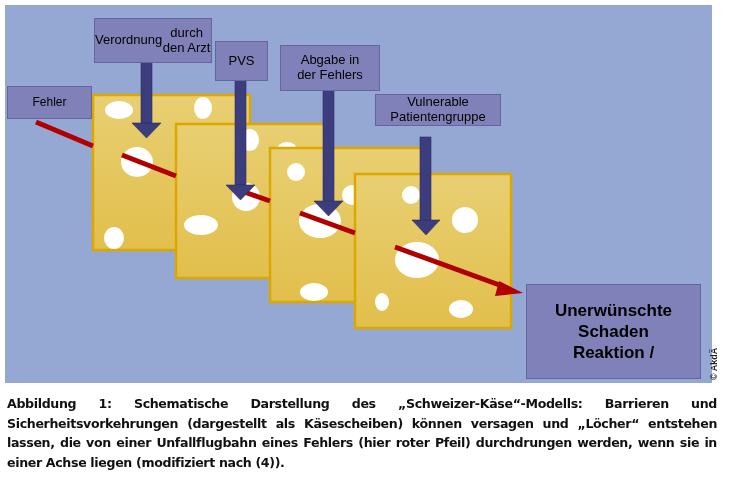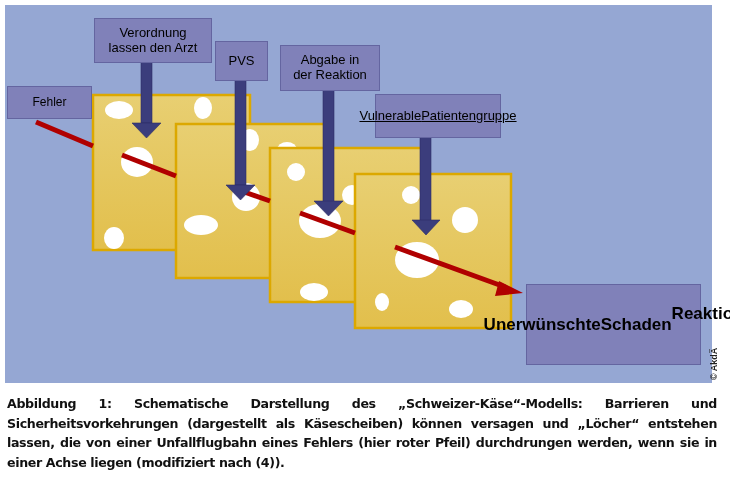--- a/index.html
+++ b/index.html
@@ -83,40 +83,40 @@
   <g fill="#3b3d7c" stroke="#2c2e66" stroke-width="0.6">
     <rect x="420" y="137" width="11" height="84"></rect>
     <polygon points="412,220 440,220 426,235"></polygon>
   </g>
 </svg>
 
 <div class="label-box big" style="left:7px; top:86px; width:85px; height:33px;">
   <span>Fehler</span>
 </div>
 
-<div class="label-box small" style="left:94px; top:18px; width:118px; height:45px; flex-direction:column;">
+<div class="label-box small" style="left:94px; top:18px; width:118px; height:45px; ">
   <span>Verordnung</span>
-  <span>lassen den Arzt</span>
+  <span>durch den Arzt</span>
 </div>
 
 <div class="label-box small" style="left:215px; top:41px; width:53px; height:40px;">
   <span>PVS</span>
 </div>
 
 <div class="label-box small" style="left:280px; top:45px; width:100px; height:46px; flex-direction:column;">
   <span>Abgabe in</span>
-  <span>der Reaktion</span>
+  <span>der Fehlers</span>
 </div>
 
-<div class="label-box small" style="left:375px; top:94px; width:126px; height:44px; text-decoration:underline;">
+<div class="label-box small" style="left:375px; top:94px; width:126px; height:32px; flex-direction:column;">
   <span>Vulnerable</span>
   <span>Patientengruppe</span>
 </div>
 
-<div class="label-box result" style="left:526px; top:284px; width:175px; height:81px; flex-direction:row;text-align:right;">
+<div class="label-box result" style="left:526px; top:284px; width:175px; height:95px; flex-direction:column;text-align:right;">
   <span>Unerwünschte</span>
   <span>Schaden</span>
   <span>Reaktion /</span>
 </div>
 
 <div id="copyright">© AkdÄ</div>
 
 <div id="caption">Abbildung 1: Schematische Darstellung des „Schweizer-Käse“-Modells: Barrieren und Sicherheitsvorkehrungen (dargestellt als Käsescheiben) können versagen und „Löcher“ entstehen lassen, die von einer Unfallflugbahn eines Fehlers (hier roter Pfeil) durchdrungen werden, wenn sie in einer Achse liegen (modifiziert nach (4)).</div>
 
 </body></html>

